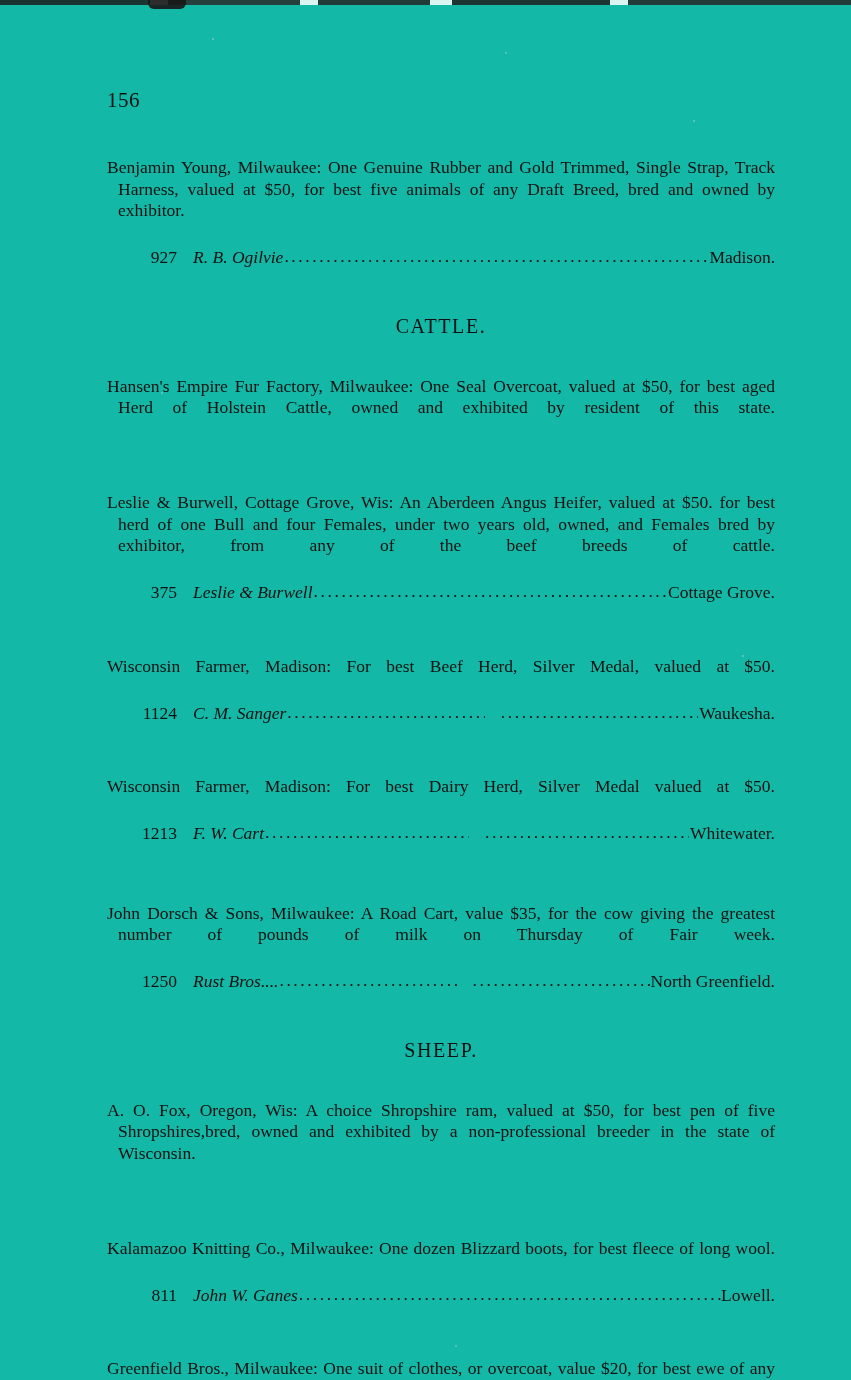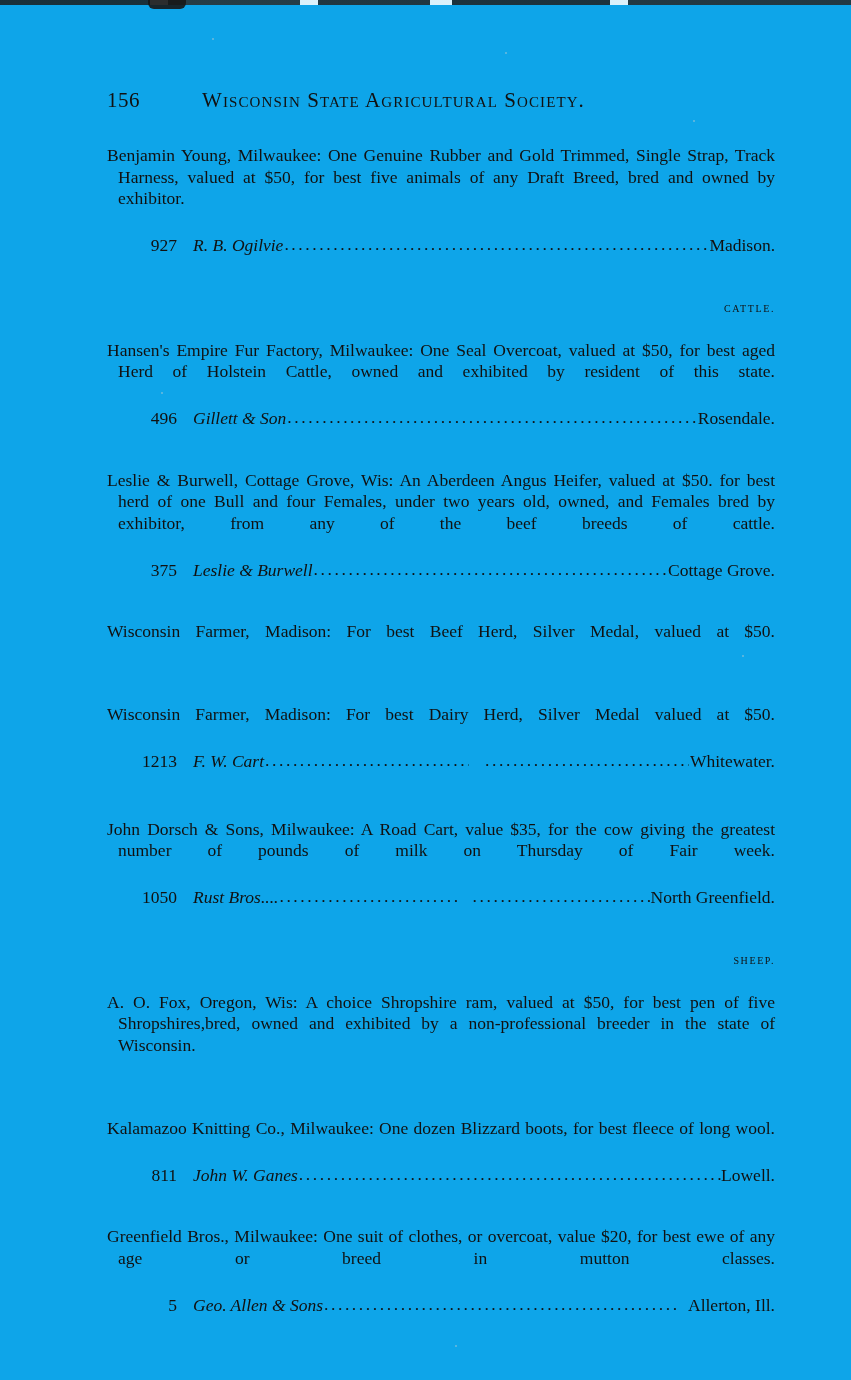--- a/index.html
+++ b/index.html
@@ -5,21 +5,21 @@
 <style>
   html, body {
     margin: 0;
     padding: 0;
     background: #ffffff;
   }
   .page {
     position: relative;
     width: 851px;
     height: 1380px;
-    background: #0ea5e9;
+    background: #14b8a6;
     overflow: hidden;
     font-family: "Liberation Serif", "DejaVu Serif", serif;
     color: #111111;
   }
 
   
   .scan-edge-band {
     position: absolute;
     top: 0;
     left: 0;
@@ -76,21 +76,21 @@
 
   
   .body-col {
     position: absolute;
     left: 107px;
     top: 145px;
     width: 668px;
   }
 
   .entry {
-    margin: 0 0 6px 0;
+    margin: 12px 0 6px 0;
   }
 
   
   .donor {
     margin: 0;
     padding-left: 11px;
     text-indent: -11px;
     font-size: 17.5px;
     line-height: 21.5px;
     text-align: justify;
@@ -158,22 +158,22 @@
   .award-place {
     flex: 0 0 auto;
     white-space: nowrap;
   }
   .award-place.spaced {
     padding-left: 9px;
   }
 
   
   .class-heading {
-    text-align: right;
-    font-size: 10px;
+    text-align: center;
+    font-size: 20px;
     letter-spacing: 1.6px;
     margin: 0;
     font-variant: small-caps;
     text-transform: uppercase;
   }
   .gap-md  { height: 26px; }
   .gap-lg  { height: 34px; }
   .gap-xl  { height: 40px; }
 
   
@@ -196,21 +196,20 @@
 
   <div class="speckle" style="left:212px; top:38px;"></div>
   <div class="speckle" style="left:505px; top:52px;"></div>
   <div class="speckle" style="left:693px; top:120px;"></div>
   <div class="speckle" style="left:161px; top:392px;"></div>
   <div class="speckle" style="left:742px; top:655px;"></div>
   <div class="speckle" style="left:455px; top:1345px;"></div>
 
   <div class="running-head">
     <div class="folio">156</div>
-    <div class="head-title">Wisconsin State Agricultural Society.</div>
   </div>
 
   <div class="body-col">
 
     <div class="entry">
       <p class="donor">Benjamin Young, Milwaukee:  One Genuine Rubber and Gold Trimmed, Single Strap, Track Harness, valued at $50, for best five animals of any Draft Breed, bred and owned by exhibitor.</p>
       <div class="award">
         <span class="award-no">927</span>
         <span class="award-name">R. B. Ogilvie</span>
         <span class="leaders"></span>
@@ -219,44 +218,48 @@
     </div>
 
     <div class="gap-xl"></div>
 
     <p class="class-heading">CATTLE.</p>
 
     <div class="gap-md"></div>
 
     <div class="entry">
       <p class="donor">Hansen's Empire Fur Factory, Milwaukee:  One Seal Overcoat, valued at $50, for best aged Herd of Holstein Cattle, owned and exhibited by resident of this state.</p>
-      <div class="award">
-        <span class="award-no">496</span>
-        <span class="award-name">Gillett &amp; Son</span>
-        <span class="leaders"></span>
-        <span class="award-place">Rosendale.</span>
-      </div>
     </div>
 
     <div class="gap-lg"></div>
 
     <div class="entry">
       <p class="donor">Leslie &amp; Burwell, Cottage Grove, Wis:  An Aberdeen Angus Heifer, valued at $50. for best herd of one Bull and four Females, under two years old, owned, and Females bred by exhibitor, from any of the beef breeds of cattle.</p>
       <div class="award">
         <span class="award-no">375</span>
         <span class="award-name">Leslie &amp; Burwell</span>
         <span class="leaders"></span>
         <span class="award-place">Cottage Grove.</span>
       </div>
     </div>
 
     <div class="gap-lg"></div>
 
     <div class="entry">
       <p class="donor">Wisconsin Farmer, Madison:  For best Beef Herd, Silver Medal, valued at $50.</p>
+      <div class="award gap">
+        <span class="award-no">1124</span>
+        <span class="award-name">C. M. Sanger</span>
+        <span class="leaders">
+          <span class="leaders-a"></span>
+          <span class="leader-gap"></span>
+          <span class="leaders-b"></span>
+        </span>
+        <span class="award-place">Waukesha.</span>
+      </div>
     </div>
 
     <div class="gap-lg"></div>
 
     <div class="entry">
       <p class="donor">Wisconsin Farmer, Madison:  For best Dairy Herd, Silver Medal valued at $50.</p>
       <div class="award gap">
         <span class="award-no">1213</span>
         <span class="award-name">F. W. Cart</span>
         <span class="leaders">
@@ -266,21 +269,21 @@
         </span>
         <span class="award-place">Whitewater.</span>
       </div>
     </div>
 
     <div class="gap-xl"></div>
 
     <div class="entry">
       <p class="donor">John Dorsch &amp; Sons, Milwaukee:  A Road Cart, value $35, for the cow giving the greatest number of pounds of milk on Thursday of Fair week.</p>
       <div class="award gap">
-        <span class="award-no">1050</span>
+        <span class="award-no">1250</span>
         <span class="award-name">Rust Bros....</span>
         <span class="leaders">
           <span class="leaders-a"></span>
           <span class="leader-gap"></span>
           <span class="leaders-b"></span>
         </span>
         <span class="award-place">North Greenfield.</span>
       </div>
     </div>
 

